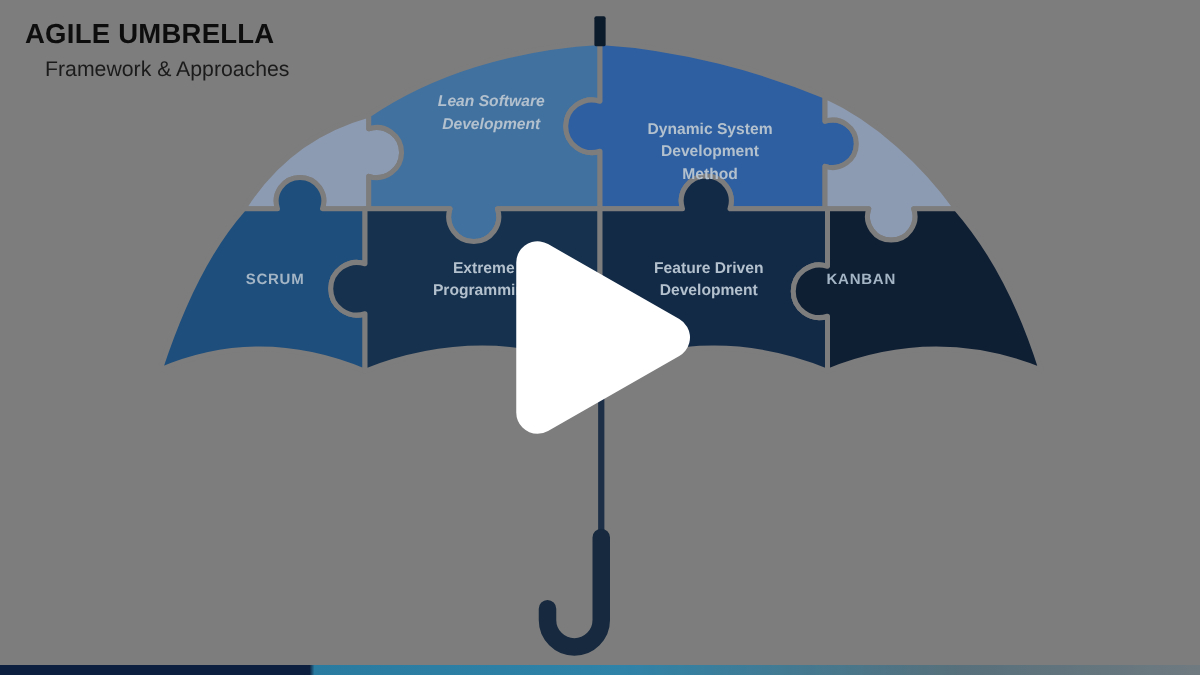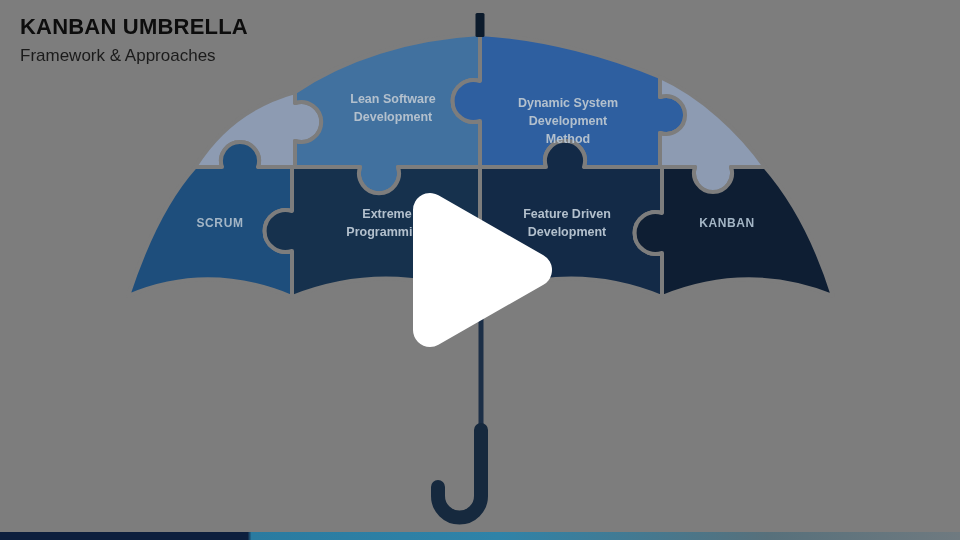--- a/index.html
+++ b/index.html
@@ -7,21 +7,21 @@
     position:relative;width:960px;height:540px;overflow:hidden;
     background:#7d7d7d;
     font-family:"Liberation Sans",sans-serif;
   }
   .slide-header{position:absolute;left:20px;top:14px;}
   .slide-title{
     font-size:22px;font-weight:bold;color:#0d0d0d;
     letter-spacing:0.2px;margin:0;line-height:1.2;
   }
   .slide-subtitle{
-    font-size:17px;font-weight:400;color:#1b1b1b;margin-top:6px;
+    font-size:17px;font-weight:400;color:#1b1b1b;margin-top:6px;margin-left:16px;
   }
   .umbrella-svg{position:absolute;left:0;top:0;width:960px;height:540px;}
   .umbrella-svg path.piece{stroke:#7d7d7d;stroke-width:4;stroke-linejoin:round;}
   .piece-label{
     position:absolute;text-align:center;
     font-size:12.5px;font-weight:600;line-height:1.42;
     color:#b3c0cd;pointer-events:none;
   }
   .piece-label.caps{font-size:12px;font-weight:bold;letter-spacing:0.6px;color:#a4b6c6;}
   .play-svg{position:absolute;left:0;top:0;width:960px;height:540px;}
@@ -33,21 +33,21 @@
       #2a7ba0 26.2%, #2f83a8 52%,
       #57707b 80%, #6f7a80 100%);
   }
 </style>
 </head>
 <body>
 
 <div class="stage">
 
   <div class="slide-header">
-    <h1 class="slide-title">KANBAN UMBRELLA</h1>
+    <h1 class="slide-title">AGILE UMBRELLA</h1>
     <div class="slide-subtitle">Framework &amp; Approaches</div>
   </div>
 
   <svg class="umbrella-svg" viewBox="0 0 960 540">
 
     <path class="piece" d="M195,167 H222 A19,19 0 1 1 258,167 H295 V141 A20,20 0 1 0 295,103 V92 C252,104 218,130 195,167 Z" fill="#8d9bb2"></path>
     <path class="piece" d="M295,167 H360 A20,20 0 1 0 398,167 H480 V121 A21,21 0 1 1 480,81 V34 C410,38 345,58 295,92 V103 A20,20 0 1 1 295,141 V167 Z" fill="#41719f"></path>
     <path class="piece" d="M480,167 V121 A21,21 0 1 1 480,81 V34 C545,38 610,56 660,77 V97 A19,19 0 1 1 660,133 V167 H584 A20,20 0 1 0 546,167 H480 Z" fill="#2e5fa0"></path>
     <path class="piece" d="M660,167 V133 A19,19 0 1 0 660,97 V77 C702,96 740,132 765,167 H731 A19,19 0 1 1 695,167 H660 Z" fill="#8d9bb2"></path>
 
@@ -55,25 +55,25 @@
     <path class="piece" d="M292,167 H360 A20,20 0 1 0 398,167 H480 V297 Q386,260 292,297 V251 A21,21 0 1 1 292,211 V167 Z" fill="#16314d"></path>
     <path class="piece" d="M480,167 H546 A20,20 0 1 1 584,167 H662 V213 A21,21 0 1 0 662,253 V297 Q571,260 480,297 Z" fill="#132a47"></path>
     <path class="piece" d="M662,167 H695 A19,19 0 1 0 731,167 H765 C792,198 816,242 833,296 Q748,262 662,297 V253 A21,21 0 1 1 662,213 V167 Z" fill="#0e1e33"></path>
 
     <rect x="475.5" y="13" width="9" height="24" rx="1.5" fill="#0c1b2c"></rect>
 
     <path d="M481,298 V433" fill="none" stroke-width="5" stroke="#1c2f47"></path>
     <path d="M481,430 L481,496 A21.5,21.5 0 0 1 438,496 L438,487" fill="none" stroke-width="14" stroke-linecap="round" stroke="#16293e"></path>
   </svg>
 
-  <div class="piece-label" style="left:323px;top:91px;width:140px;">Lean Software Development</div>
+  <div class="piece-label" style="left:323px;top:73px;width:140px;font-style:italic;">Lean Software Development</div>
   <div class="piece-label" style="left:513px;top:78px;width:110px;margin-top:17px;">Dynamic System Development Method</div>
   <div class="piece-label caps" style="left:170px;top:215px;width:100px;">SCRUM</div>
   <div class="piece-label" style="left:337px;top:206px;width:100px;">Extreme Programming</div>
   <div class="piece-label" style="left:512px;top:206px;width:110px;">Feature Driven Development</div>
-  <div class="piece-label caps" style="left:677px;top:215px;width:100px;">KANBAN</div>
+  <div class="piece-label caps" style="left:639px;top:215px;width:100px;">KANBAN</div>
 
   <svg class="play-svg" viewBox="0 0 960 540">
     <path d="M430,210 L430,330 L535,270 Z" fill="#ffffff"></path>
   </svg>
 
   <div class="footer-bar"></div>
 </div>
 
 </body></html>

